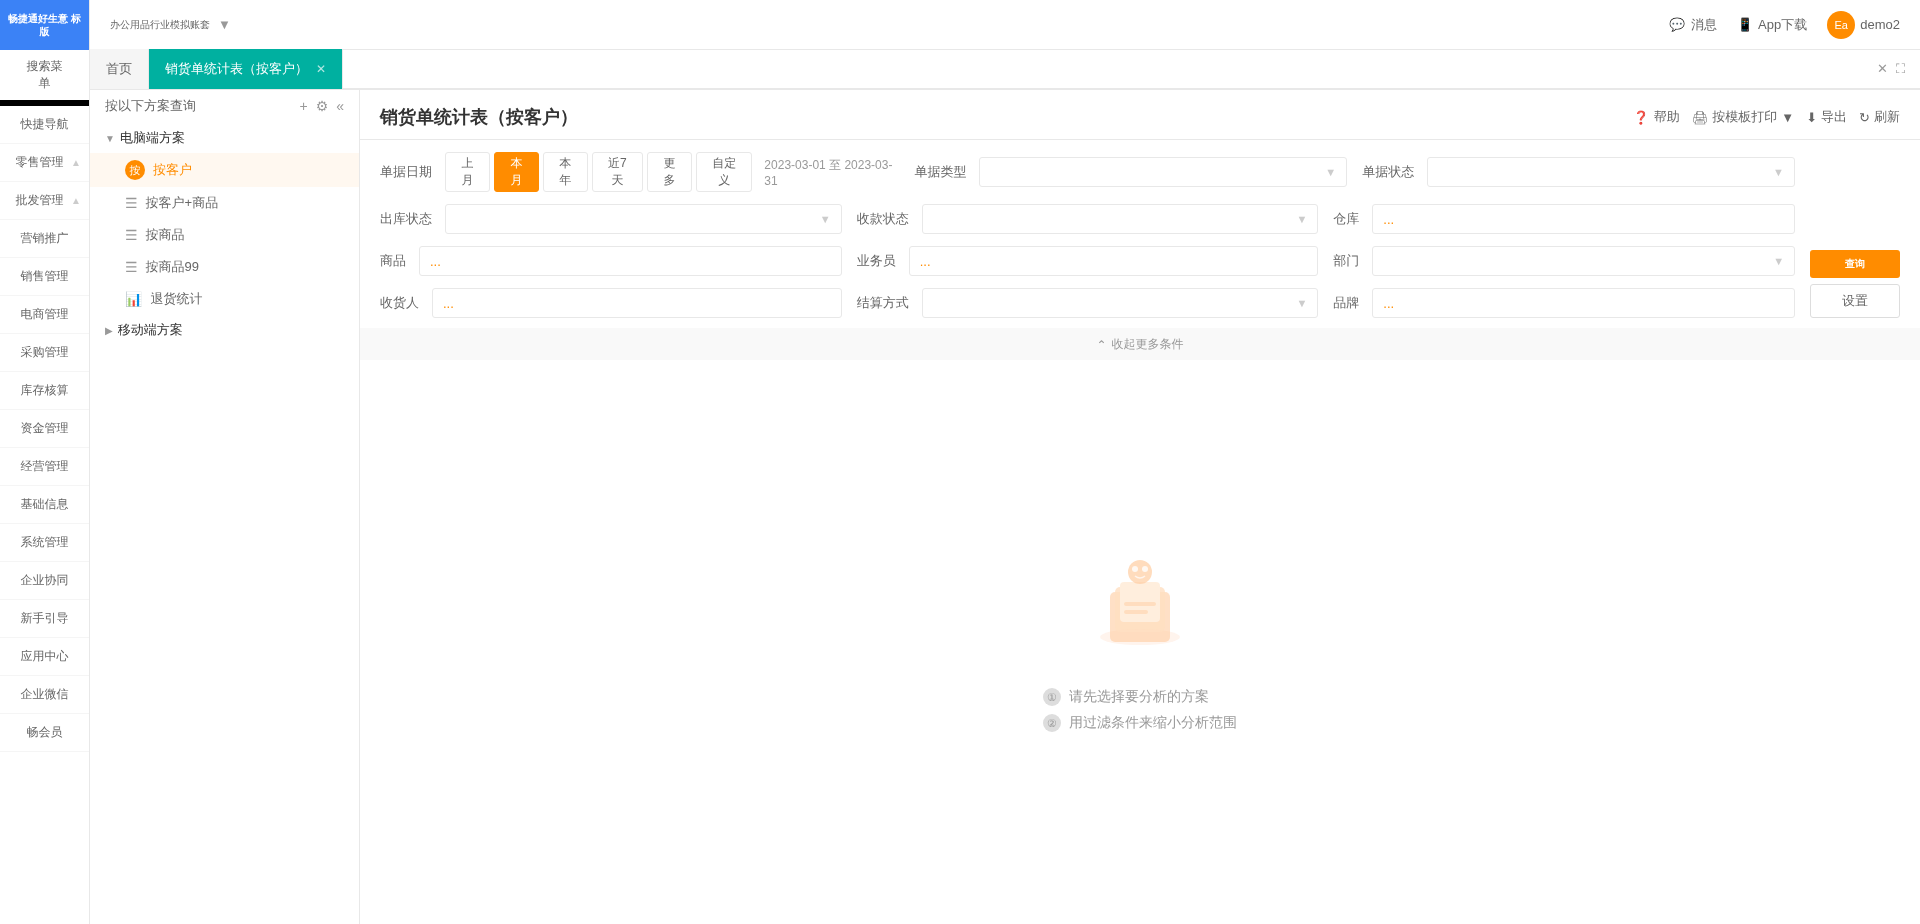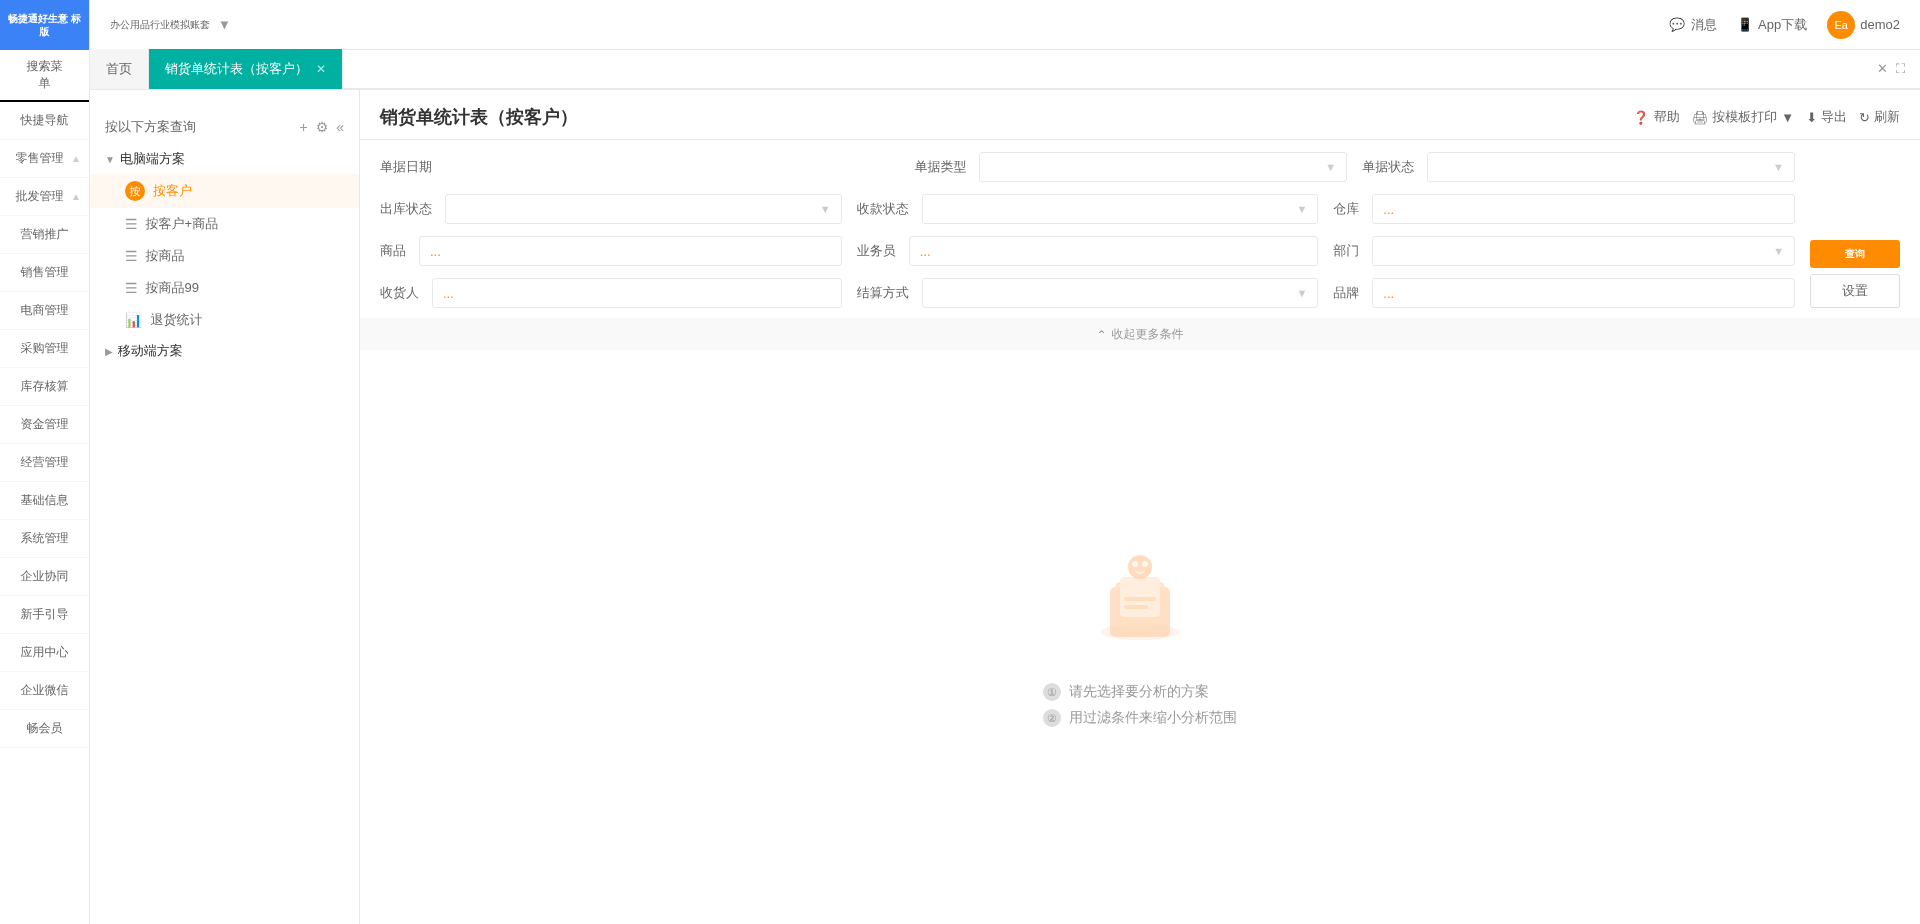--- a/index.html
+++ b/index.html
@@ -2,21 +2,21 @@
 <html><head>
   <meta charset="utf-8">
   <style>
     * { box-sizing: border-box; margin: 0; padding: 0; }
     body { font-family: 'Microsoft YaHei', Arial, sans-serif; font-size: 13px; background: #f5f5f5; color: #333; display: flex; height: 924px; overflow: hidden; }
 
     
     .sidebar { width: 90px; background: #fff; display: flex; flex-direction: column; border-right: 1px solid #e8e8e8; flex-shrink: 0; }
     .sidebar-logo { height: 50px; background: #3b82f6; display: flex; align-items: center; justify-content: center; flex-direction: column; padding: 5px; }
     .sidebar-logo-text { color: #fff; font-size: 10px; font-weight: bold; text-align: center; line-height: 1.3; }
-    .sidebar-search { padding: 8px 23px; border-bottom: 2px solid #000000; text-align: center; }
+    .sidebar-search { padding: 8px 23px; border-bottom: 6px solid #000000; text-align: center; }
     .sidebar-search span { font-size: 12px; color: #666; cursor: pointer; }
     .sidebar-nav-item { display: flex; align-items: center; justify-content: center; flex-direction: column; padding: 10px 5px; cursor: pointer; font-size: 12px; color: #666; border-bottom: 1px solid #f5f5f5; }
     .sidebar-nav-item .nav-arrow { font-size: 10px; color: #ccc; }
     .sidebar-nav-item.has-arrow { flex-direction: row; justify-content: space-between; padding: 10px 8px; }
     .sidebar-nav-item.has-arrow .nav-label { flex: 1; text-align: center; }
 
     
     .main { flex: 1; display: flex; flex-direction: column; overflow: hidden; }
 
     
@@ -35,21 +35,21 @@
     .tab.home { background: #f5f5f5; }
     .tab-close { font-size: 12px; cursor: pointer; opacity: 0.7; }
     .tab.active .tab-close { color: #fff; }
     .tab-expand { margin-left: auto; padding-right: 15px; color: #999; cursor: pointer; }
 
     
     .content { flex: 1; display: flex; overflow: hidden; background: #f5f5f5; }
 
     
     .left-panel { width: 270px; background: #fff; border-right: 1px solid #e8e8e8; flex-shrink: 0; overflow-y: auto; }
-    .left-panel-header { display: flex; align-items: center; justify-content: space-between; padding: 28px 15px 8px; font-size: 13px; color: #666; }
+    .left-panel-header { display: flex; align-items: center; justify-content: space-between; padding: 7px 15px 8px; font-size: 13px; color: #666; }
     .left-panel-actions { display: flex; gap: 8px; align-items: center; }
     .left-panel-actions span { cursor: pointer; color: #999; font-size: 14px; }
     .scheme-group { }
     .scheme-group-header { display: flex; align-items: center; gap: 5px; padding: 6px 15px; font-size: 13px; color: #333; cursor: pointer; }
     .scheme-group-header .arrow { color: #999; font-size: 10px; }
     .scheme-item { display: flex; align-items: center; gap: 8px; padding: 7px 15px 7px 35px; cursor: pointer; font-size: 13px; color: #666; }
     .scheme-item.active { color: #ff8c00; background: #fff8f0; }
     .scheme-item .item-icon { font-size: 14px; color: #999; }
     .scheme-circle { width: 20px; height: 20px; border-radius: 50%; background: #ff8c00; color: #fff; font-size: 11px; display: flex; align-items: center; justify-content: center; }
 
@@ -276,20 +276,29 @@
 
       <div class="top-filter-section">
 
         <div style="display:flex; align-items:flex-end; gap:0;">
           <div style="flex:1;">
 
             <div class="filter-three-col" style="margin-bottom:12px;">
 
               <div class="filter-col" style="flex:1.2;">
                 <span class="filter-col-label">单据日期</span>
+                <div style="display:flex; align-items:center; gap:4px; flex:1;">
+                  <button class="date-btn">上月</button>
+                  <button class="date-btn active">本月</button>
+                  <button class="date-btn">本年</button>
+                  <button class="date-btn">近7天</button>
+                  <button class="date-btn">更多</button>
+                  <button class="date-btn">自定义</button>
+                  <span class="date-range">2023-03-01 至 2023-03-31</span>
+                </div>
               </div>
 
               <div class="filter-col">
                 <span class="filter-col-label">单据类型</span>
                 <div class="filter-col-control">
                   <span class="empty-text"></span>
                   <span class="arrow-down">▼</span>
                 </div>
               </div>
 

